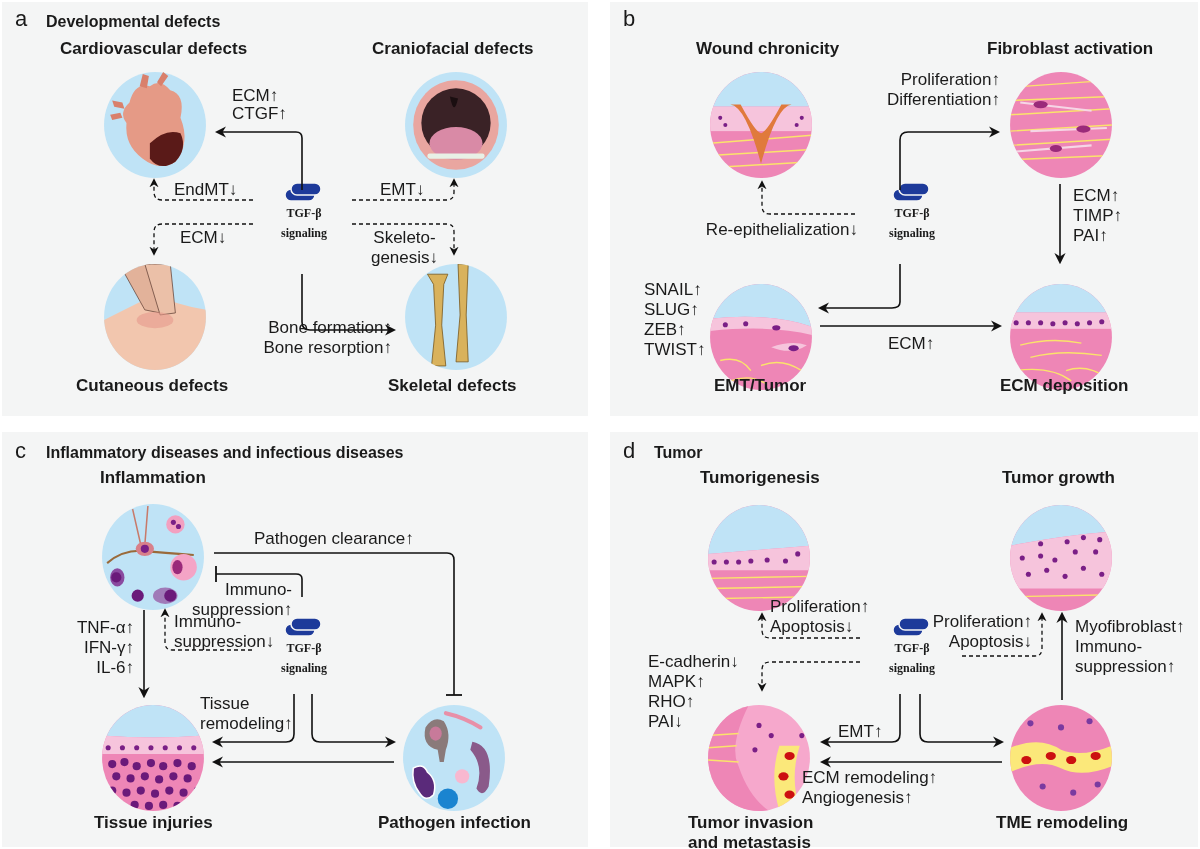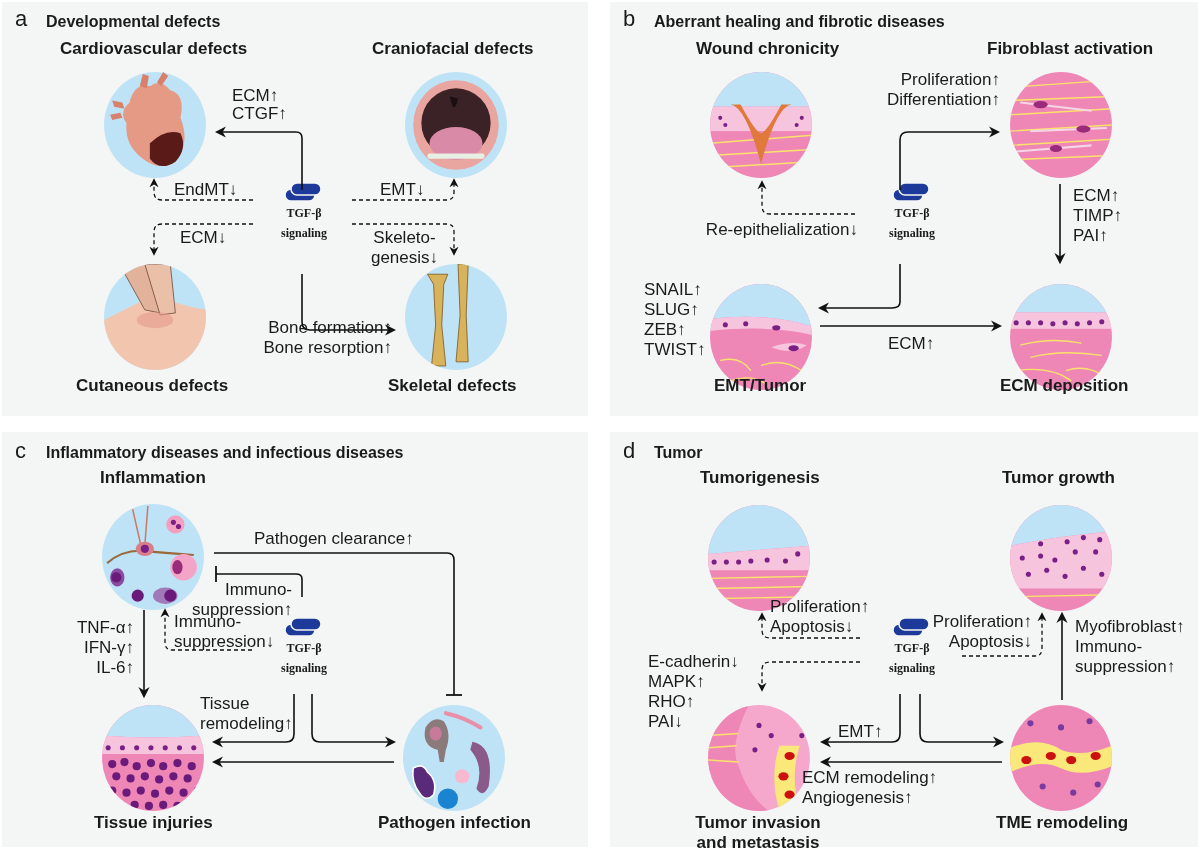--- a/index.html
+++ b/index.html
@@ -6,21 +6,21 @@
   body { width: 1200px; height: 849px; position: relative; overflow: hidden;
          font-family: "Liberation Sans", sans-serif; color: #1a1a1a; }
   .panel { position: absolute; background: #f4f5f5; }
   #pa { left: 2px; top: 2px; width: 586px; height: 414px; }
   #pb { left: 610px; top: 2px; width: 588px; height: 414px; }
   #pc { left: 2px; top: 432px; width: 586px; height: 415px; }
   #pd { left: 610px; top: 432px; width: 588px; height: 415px; }
   .t { position: absolute; white-space: nowrap; }
   .letter { font-size: 22px; font-weight: normal; }
   .ptitle { font-size: 16px; font-weight: bold; }
-  .sub { font-size: 17px; font-weight: bold; text-align: center; }
+  .sub { font-size: 17px; font-weight: bold; }
   .lbl { font-size: 17px; line-height: 20px; }
   .lbl.r { text-align: right; }
   .lbl.c { text-align: center; }
   .tgf { font-size: 12px; font-weight: bold; text-align: center; line-height: 20px; font-family: Liberation Serif, serif; }
   svg.overlay { position: absolute; left: 0; top: 0; overflow: visible; }
   .circ { position: absolute; }
 </style>
 </head>
 <body>
 
@@ -116,21 +116,20 @@
   </div>
   <div class="t lbl r" style="left:260px;top:316px;width:130px">Bone formation↑</div>
   <div class="t lbl r" style="left:250px;top:336px;width:140px">Bone resorption↑</div>
 
   <span class="t sub" style="left:74px;top:374px">Cutaneous defects</span>
   <span class="t sub" style="left:386px;top:374px">Skeletal defects</span>
 </div>
 
 <div class="panel" id="pb">
   <span class="t letter" style="left:13px;top:4px">b</span>
-  <span class="t ptitle" style="left:44px;top:11px">Aberrant healing and fibrotic diseases</span>
 
   <span class="t sub" style="left:86px;top:37px">Wound chronicity</span>
   <span class="t sub" style="left:377px;top:37px">Fibroblast activation</span>
 
   <svg class="circ" style="left:100px;top:70px" width="102" height="106" viewBox="0 0 100 104">
     <defs>
         <clipPath id="cb1">
           <ellipse cx="50" cy="52" rx="50" ry="52"></ellipse>
         </clipPath>
       </defs>

